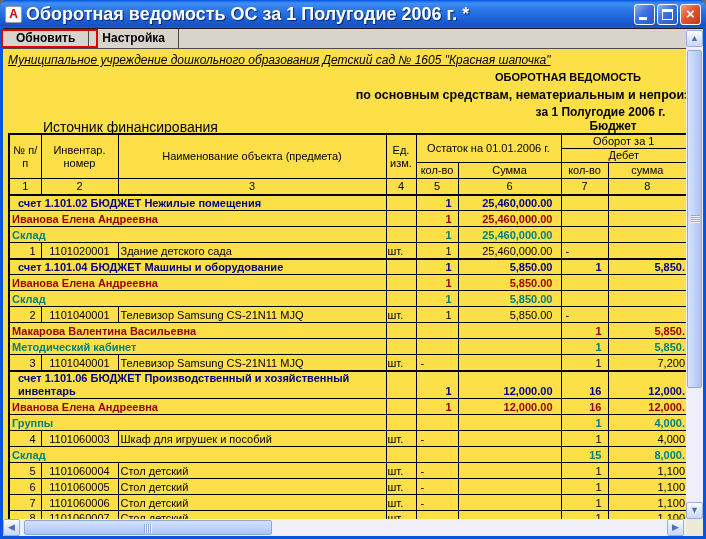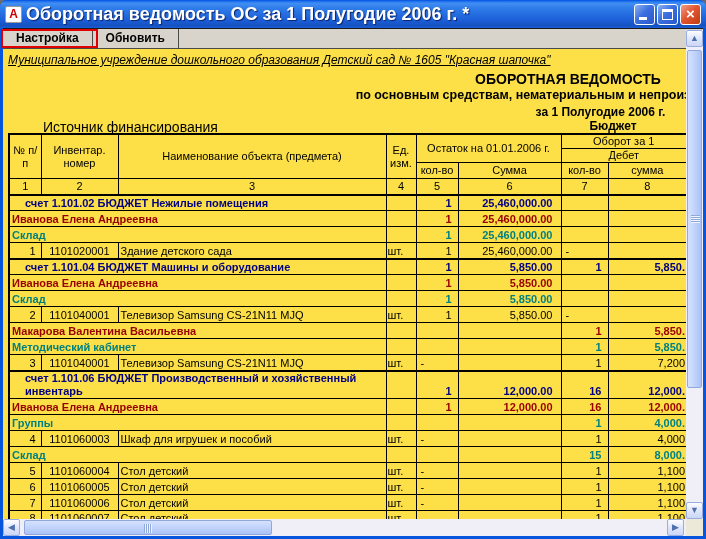--- a/index.html
+++ b/index.html
@@ -51,21 +51,21 @@
     position:absolute; left:1px; top:29px; width:97px; height:19px;
     border:2px solid #e00000; z-index:40; pointer-events:none;
   }
 
   
   .content {
     position:absolute; left:3px; top:49px; width:683px; height:470px;
     background:#fde047; overflow:hidden;
   }
   .org-line { position:absolute; left:5px; top:4px; font-size:12px; font-style:italic; text-decoration:underline; white-space:nowrap; }
-  .rpt-title { position:absolute; left:470px; top:22px; width:190px; text-align:center; font-size:14px; font-weight:bold; white-space:nowrap; }
+  .rpt-title { position:absolute; left:470px; top:22px; width:190px; text-align:center; font-size:11px; font-weight:bold; white-space:nowrap; }
   .rpt-subtitle { position:absolute; right:-12px; top:39px; font-size:12.5px; font-weight:bold; white-space:nowrap; }
   .rpt-period { position:absolute; left:515px; top:56px; width:165px; text-align:center; font-size:12px; font-weight:bold; white-space:nowrap; }
   .funding-label { position:absolute; left:40px; top:70px; font-size:14px; white-space:nowrap; }
   .funding-value { position:absolute; left:555px; top:70px; width:110px; text-align:center; font-size:12px; font-weight:bold; white-space:nowrap; }
 
   
   table.rpt {
     position:absolute; left:5px; top:84px; width:678px;
     border-collapse:collapse; table-layout:fixed; border:2px solid #000;
   }
@@ -78,21 +78,21 @@
   .hrow1 th { height:14px; } .hrow2 th { height:14px; } .hrow3 th { height:16px; }
   .idxrow td { height:16px; text-align:center; vertical-align:middle; }
   .turn-h { text-align:right; padding-right:1px; }
   tbody tr { height:16px; }
   tr.r-account td { color:#000080; font-weight:bold; border-top:2px solid #000; }
   tr.r-person  td { color:#990000; font-weight:bold; }
   tr.r-location td { color:#008080; font-weight:bold; }
   td.c-num { text-align:right; padding-right:5px; }
   td.c-inv { text-align:center; }
   td.c-name { text-align:left; padding-left:2px; white-space:normal; }
-  tr.r-account td.c-name { padding-left:15px; }
+  tr.r-account td.c-name { padding-left:8px; }
   td.c-unit { text-align:left;margin-left:11px; }
   td.c-q1, td.c-q2 { text-align:right; padding-right:6px; }
   td.c-s1 { text-align:right; padding-right:8px; }
   td.c-s2 { text-align:right; padding-right:1px;margin-left:28px; }
   td.dash { text-align:left; padding-left:4px; }
 
   
   .vscroll {
     position:absolute; right:3px; top:30px; width:17px; height:489px;
     background:#f0eff8;
@@ -140,22 +140,22 @@
       <div class="wb wb-max">
           <div class="glyph-max"></div>
         </div>
       <div class="wb wb-close">
           <div class="glyph-close">×</div>
         </div>
     </div>
   </div>
 
   <div class="toolbar">
+    <div class="tb-btn">Обновить</div>
     <div class="tb-btn">Настройка</div>
-    <div class="tb-btn">Обновить</div>
   </div>
   <div class="annotation-rect"></div>
 
   <div class="content">
     <div class="org-line">Муниципальное учреждение дошкольного образования Детский сад № 1605 "Красная шапочка"</div>
     <div class="rpt-title">ОБОРОТНАЯ ВЕДОМОСТЬ</div>
     <div class="rpt-subtitle">по основным средствам, нематериальным и непроизв</div>
     <div class="rpt-period">за 1 Полугодие 2006 г.</div>
     <div class="funding-label">Источник финансирования</div>
     <div class="funding-value">Бюджет</div>

